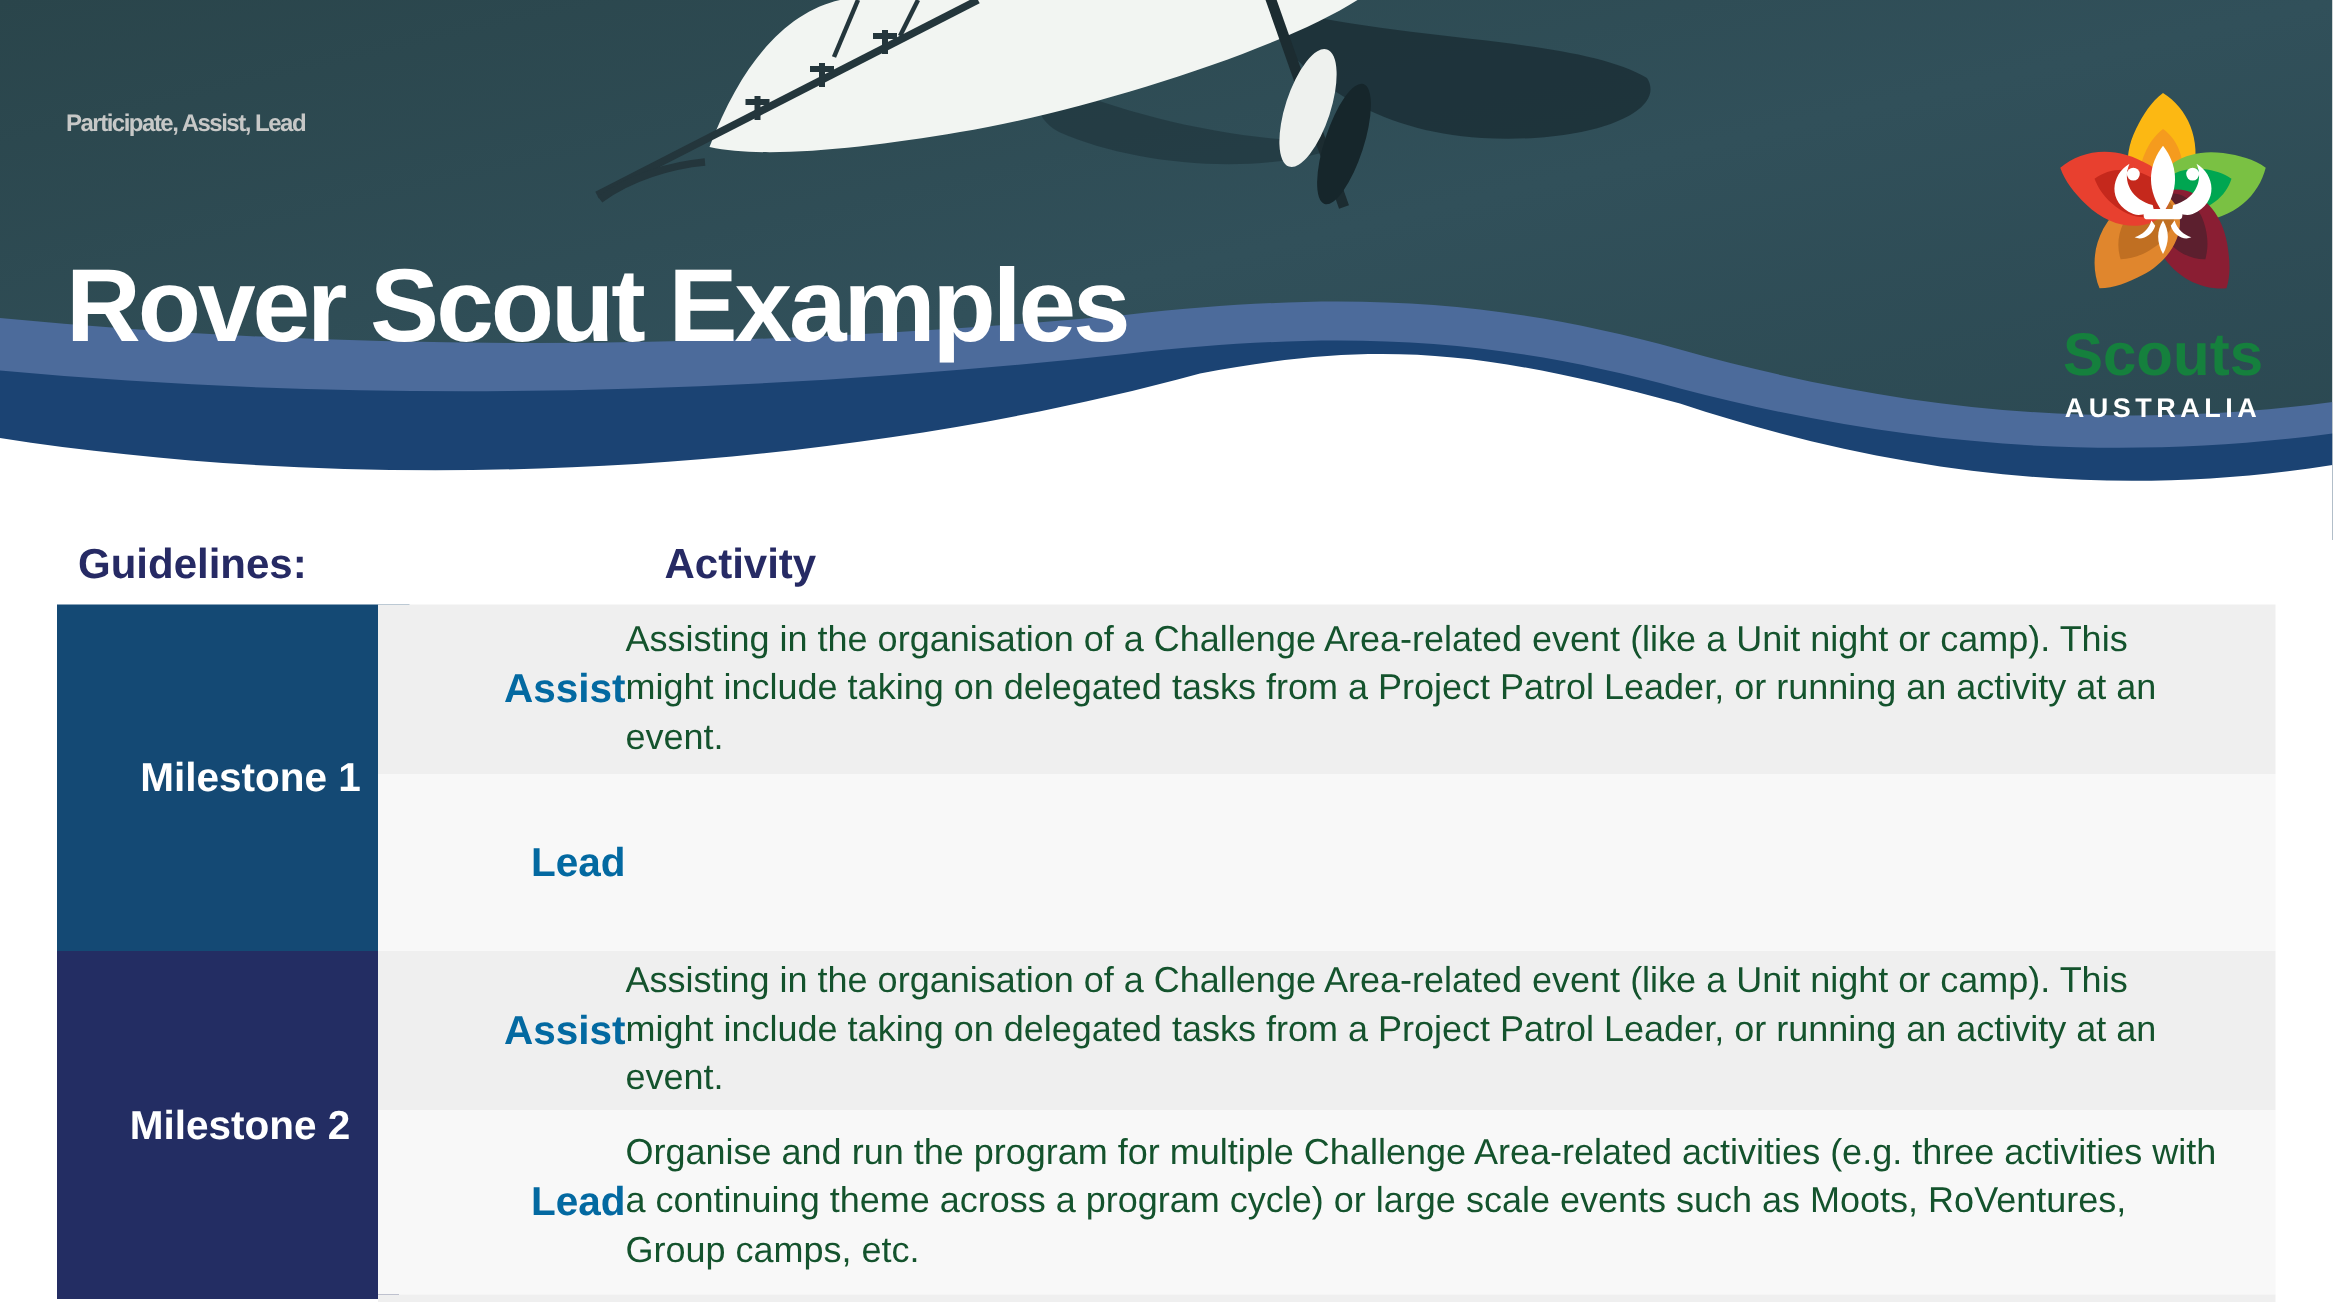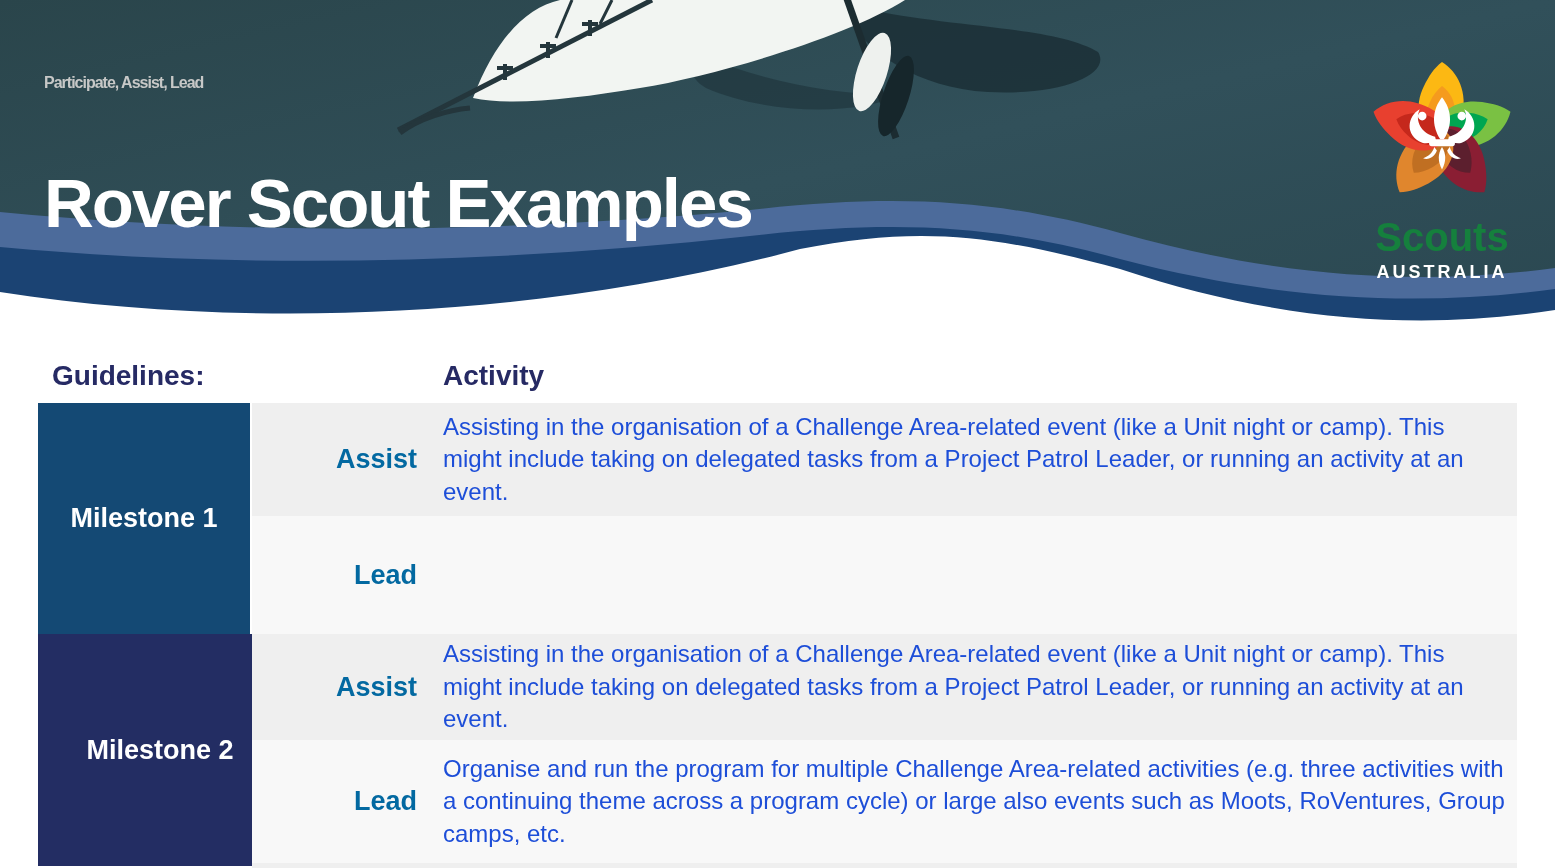--- a/index.html
+++ b/index.html
@@ -19,34 +19,34 @@
   .logo-brand{font-size:40px;font-weight:bold;color:#15803d;letter-spacing:0px;margin-top:-2px;}
   .logo-region{font-size:18px;font-weight:bold;color:#ffffff;letter-spacing:3px;margin-top:2px;}
 
   
   .col-hdr{position:absolute;top:360px;font-size:28px;font-weight:bold;color:#262a64;z-index:3;}
   #guidelines-hdr{left:52px;}
   #activity-hdr{left:443px;}
 
   .milestone{position:absolute;left:38px;width:212px;display:flex;align-items:center;justify-content:center;
       color:#ffffff;font-size:27px;font-weight:bold;z-index:2;}
-  #milestone-1{top:403px;height:231px;background:#144974;}
+  #milestone-1{top:403px;height:231px;background:#144974;padding-left:23px;}
   #milestone-2{top:634px;height:232px;background:#232d63;padding-left:16px;}
 
   .arow{position:absolute;left:252px;width:1265px;display:flex;align-items:center;z-index:2;}
   .arow.shade-a{background:#efefef;}
   .arow.shade-b{background:#f8f8f8;}
   #row-1{top:403px;height:113px;}
   #row-2{top:516px;height:118px;}
   #row-3{top:634px;height:106px;}
   #row-4{top:740px;height:123px;}
   #row-5{top:863px;height:5px;background:#efefef;}
 
   .level{width:165px;text-align:right;font-size:27px;font-weight:bold;color:#0369a1;flex:none;}
-  .atext{margin-left:26px;width:1062px;font-size:24px;line-height:32.5px;color:#1d4ed8;}
+  .atext{width:1062px;font-size:24px;line-height:32.5px;color:#14532d;}
 </style>
 </head>
 <body>
 
 <div id="page">
 
   <svg id="header-art" viewBox="0 0 1555 360" preserveAspectRatio="none">
 
     <rect x="0" y="0" width="1555" height="360" fill="#2e4b52"></rect>
     <rect x="0" y="0" width="1555" height="360" fill="url(#tealgrad)"></rect>
@@ -152,18 +152,18 @@
     <div class="level">Lead</div>
   </div>
 
   <div id="row-3" class="arow shade-a">
     <div class="level">Assist</div>
     <div class="atext">Assisting in the organisation of a Challenge Area-related event (like a Unit night or camp). This might include taking on delegated tasks from a Project Patrol Leader, or running an activity at an event.</div>
   </div>
 
   <div id="row-4" class="arow shade-b">
     <div class="level">Lead</div>
-    <div class="atext">Organise and run the program for multiple Challenge Area-related activities (e.g. three activities with a continuing theme across a program cycle) or large also events such as Moots, RoVentures, Group camps, etc.</div>
+    <div class="atext">Organise and run the program for multiple Challenge Area-related activities (e.g. three activities with a continuing theme across a program cycle) or large scale events such as Moots, RoVentures, Group camps, etc.</div>
   </div>
 
   <div id="row-5" class="arow"></div>
 
 </div>
 
 </body></html>

